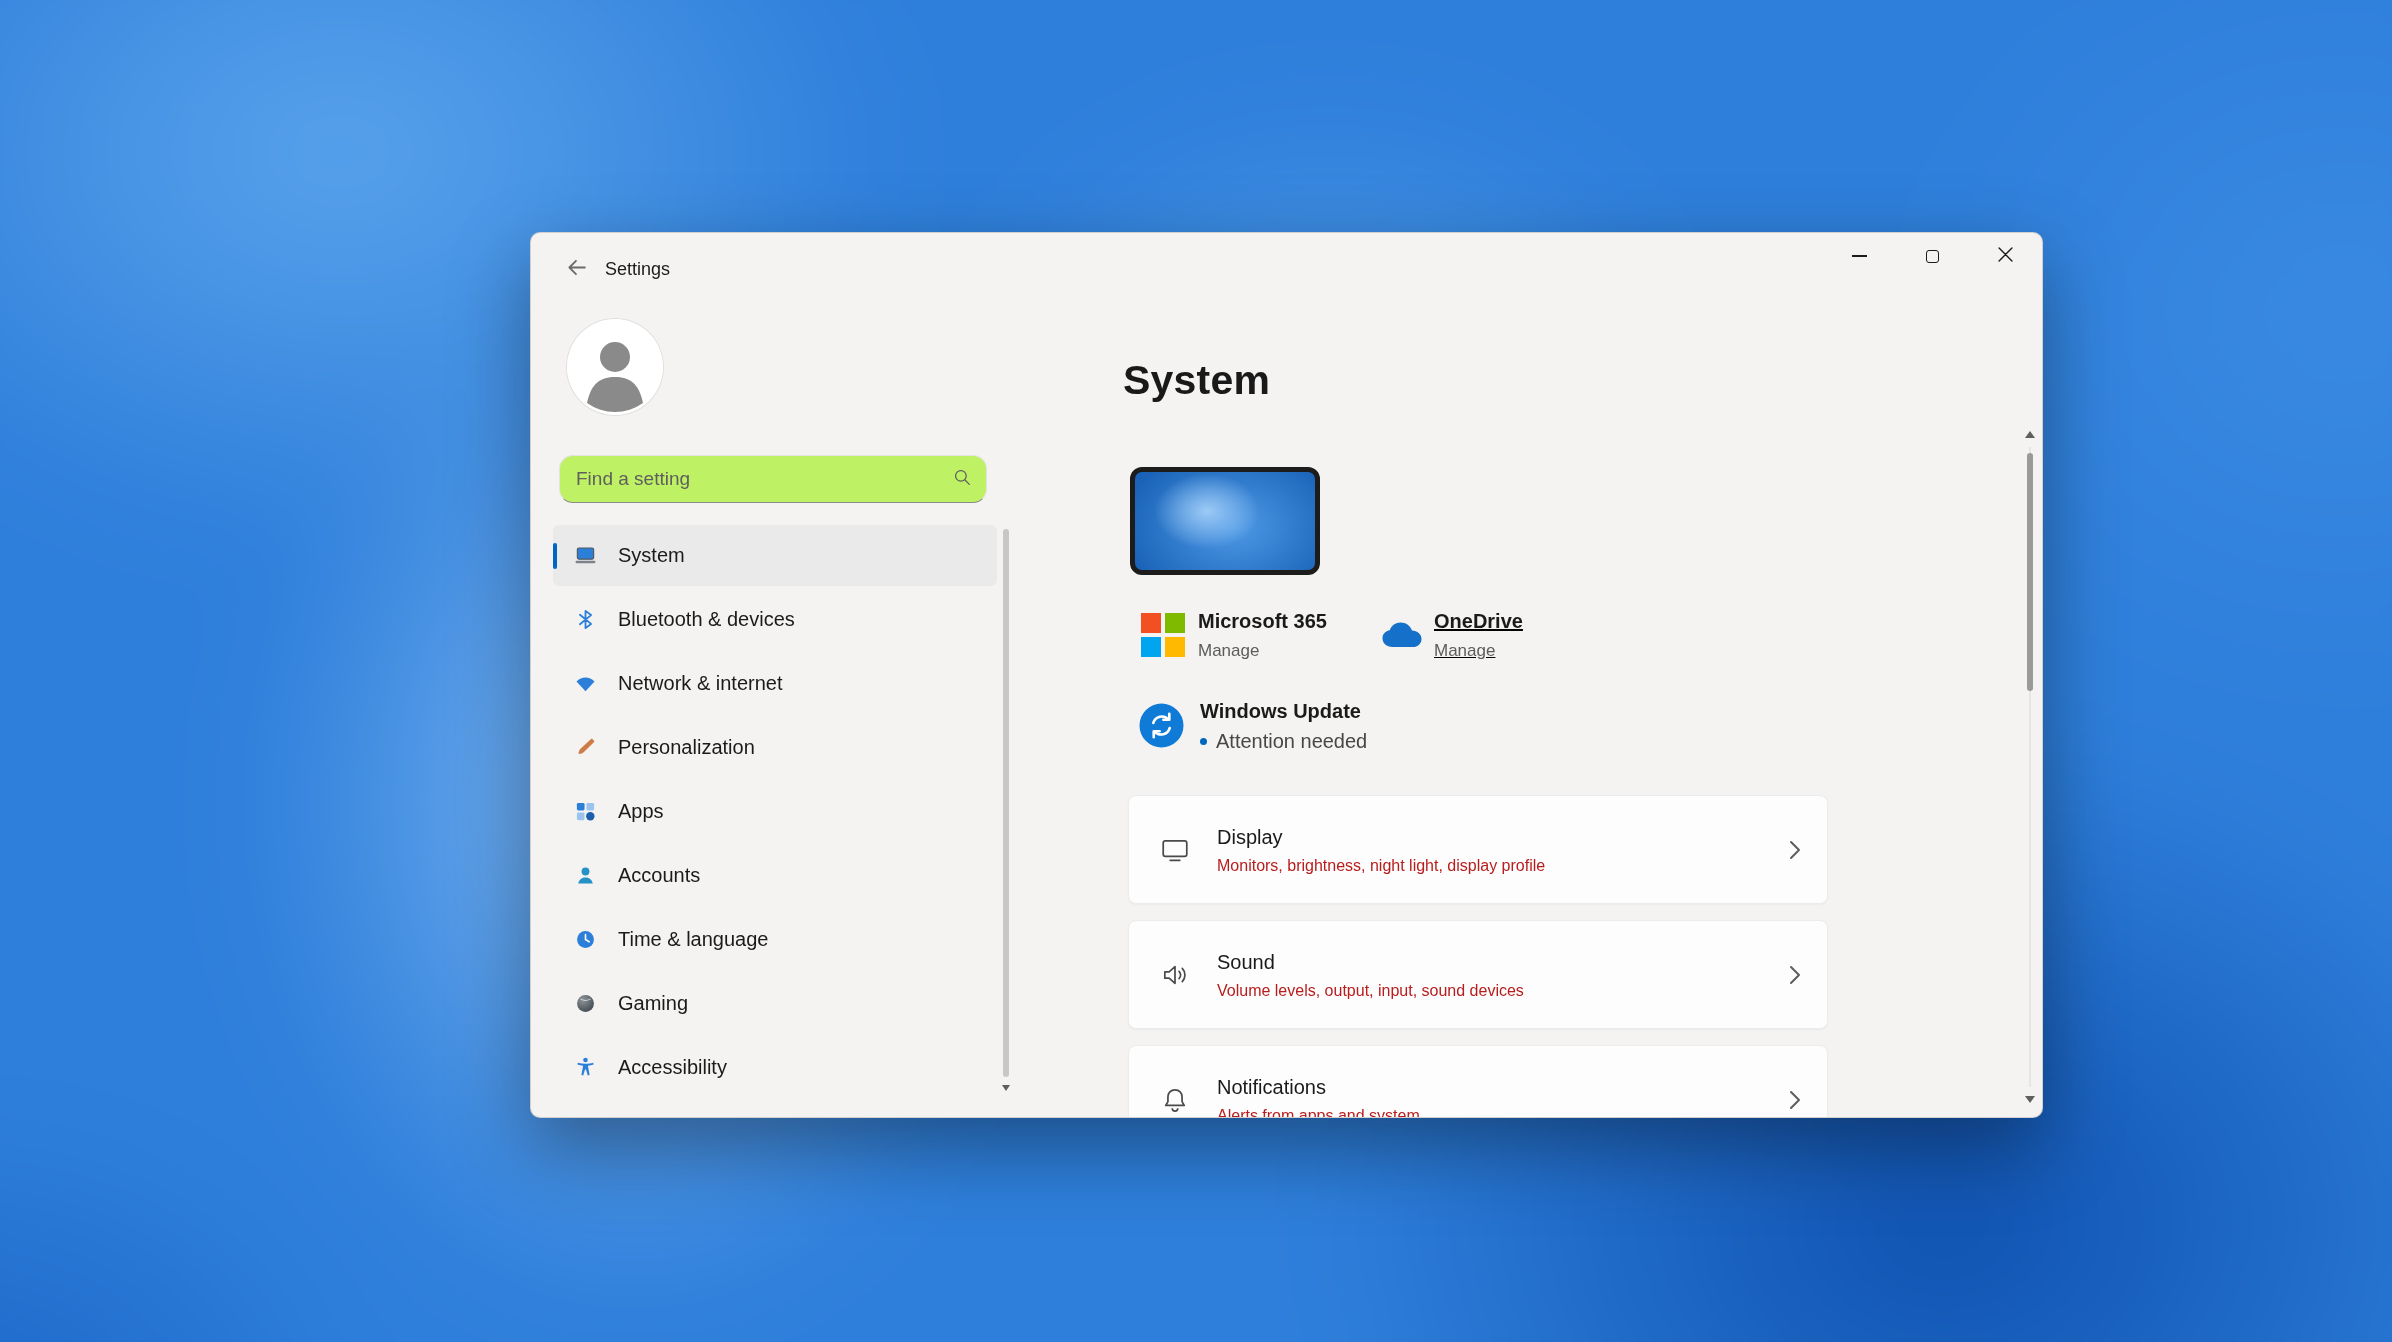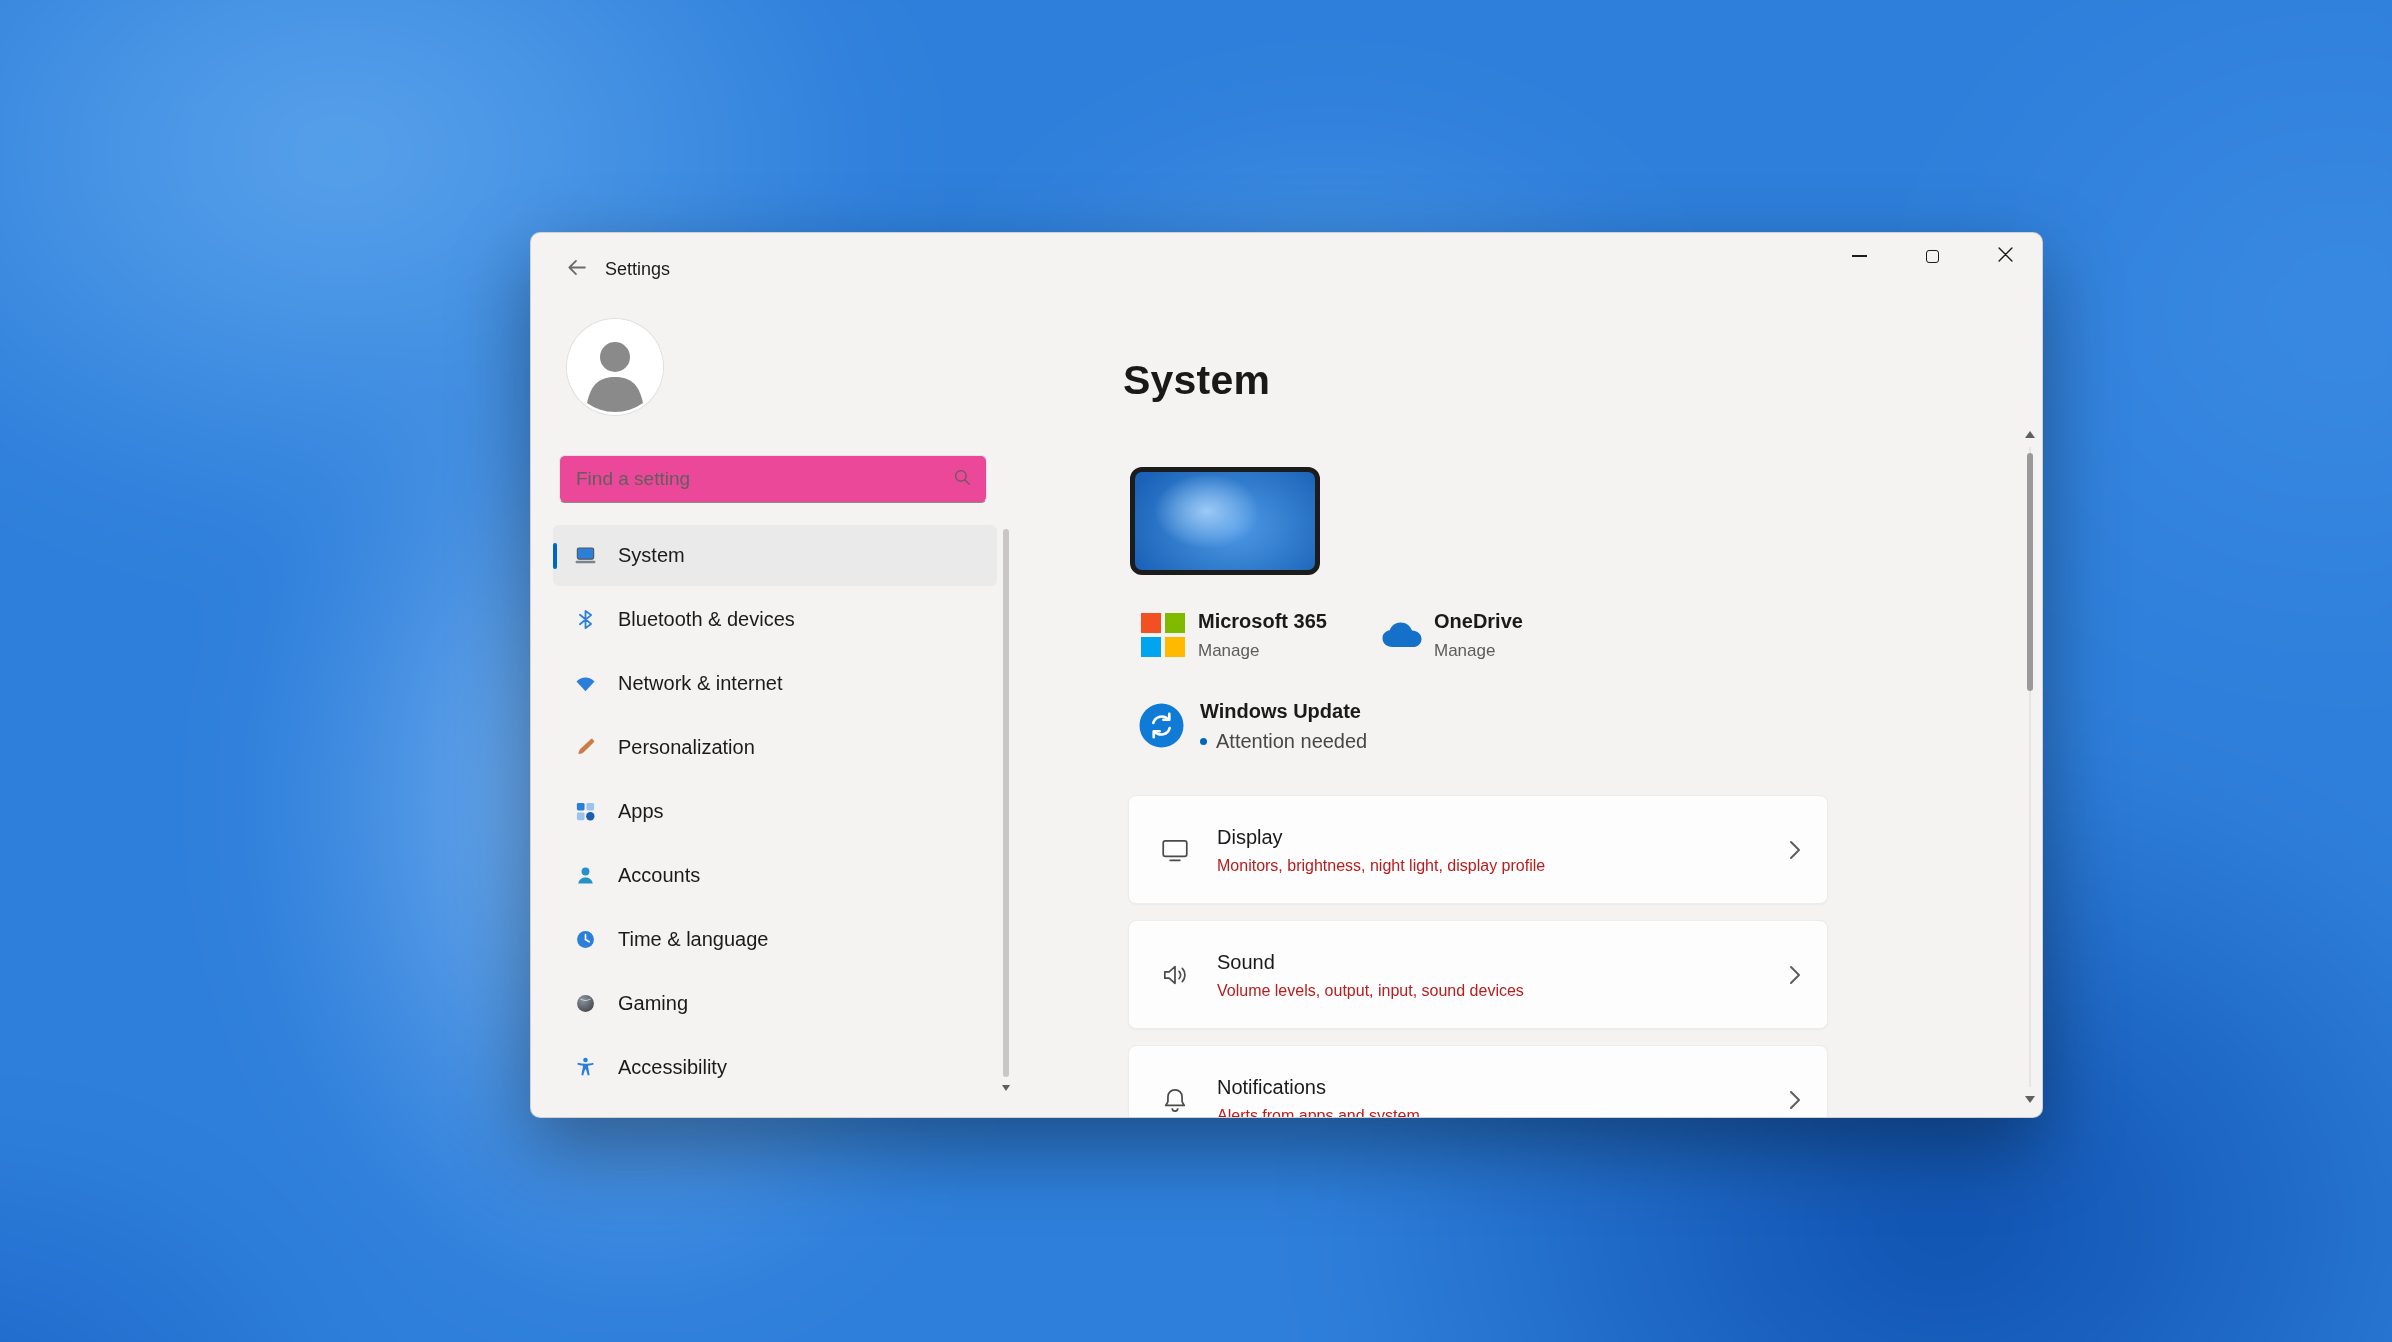--- a/index.html
+++ b/index.html
@@ -35,22 +35,22 @@
   .ctrl { width:73px; height:46px; display:flex; align-items:center; justify-content:center; }
   .min-glyph { width:15px; height:1.5px; background:#1b1b1b; }
   .max-glyph { width:13px; height:13px; border:1.4px solid #1b1b1b; border-radius:3px; }
 
   
   .avatar { position:absolute; left:36px; top:86px; width:96px; height:96px; border-radius:50%; overflow:hidden; box-shadow:0 0 0 1px rgba(0,0,0,.08); background:#fff; }
 
   
   .search {
     position:absolute; left:28px; top:222px; width:428px; height:48px;
-    background:#ec4899; border:1px solid #e3e3e3; border-bottom:1px solid #8b8b8b;
-    border-radius:6px; display:flex; align-items:center; padding:0 14px 0 16px;
+    background:#bef264; border:1px solid #e3e3e3; border-bottom:1px solid #8b8b8b;
+    border-radius:14px; display:flex; align-items:center; padding:0 14px 0 16px;
   }
   .search input { flex:1; border:none; outline:none; background:transparent; font-size:19px; color:#1b1b1b; font-family:"Liberation Sans", sans-serif; }
   .search input::placeholder { color:#5f5f5f; opacity:1; }
 
   
   .nav { position:absolute; left:22px; top:292px; width:444px; }
   .nav-item { position:relative; height:61px; margin-bottom:3px; display:flex; align-items:center; gap:21px; padding-left:20px; border-radius:6px; font-size:20px; color:#1b1b1b; }
   .nav-item.selected { background:#eaeaea; }
   .accent { position:absolute; left:0; top:50%; transform:translateY(-50%); width:4px; height:26px; border-radius:2px; background:#0067c0; }
   .nav-icon { width:24px; height:24px; display:flex; align-items:center; justify-content:center; }
@@ -65,21 +65,21 @@
   .page-title { position:absolute; left:-5px; top:124px; font-size:41px; font-weight:700; color:#191919; letter-spacing:.2px; }
 
   .device { position:absolute; left:2px; top:234px; width:190px; height:108px; border:5px solid #1c1c1c; border-radius:12px; overflow:hidden;
     background:
       radial-gradient(70px 50px at 40% 40%, #9ccaf6 0%, rgba(156,202,246,0) 75%),
       radial-gradient(130px 95px at 55% 55%, #4f9ae6 0%, #1a63b8 85%),
       #1a63b8; }
 
   .service { position:absolute; top:376px; display:flex; align-items:center; gap:13px; }
   .service.ms { left:13px; }
-  .service.od { left:251px; gap:7px; }
+  .service.od { left:251px; gap:7px;text-decoration:underline; }
   .service-icon { display:flex; align-items:center; justify-content:center; }
   .service-name { font-size:20px; font-weight:700; color:#1a1a1a; line-height:24px; }
   .service-action { font-size:17px; color:#5c5c5c; margin-top:8px; line-height:19px; }
 
   .update { position:absolute; left:11px; top:466px; display:flex; align-items:center; gap:16px; }
   .update-name { font-size:20px; font-weight:700; color:#1a1a1a; line-height:24px; }
   .update-status { display:flex; align-items:center; gap:9px; margin-top:9px; }
   .status-dot { width:7px; height:7px; border-radius:50%; background:#0067c0; }
   .status-text { font-size:20px; color:#474747; line-height:19px; }
 

